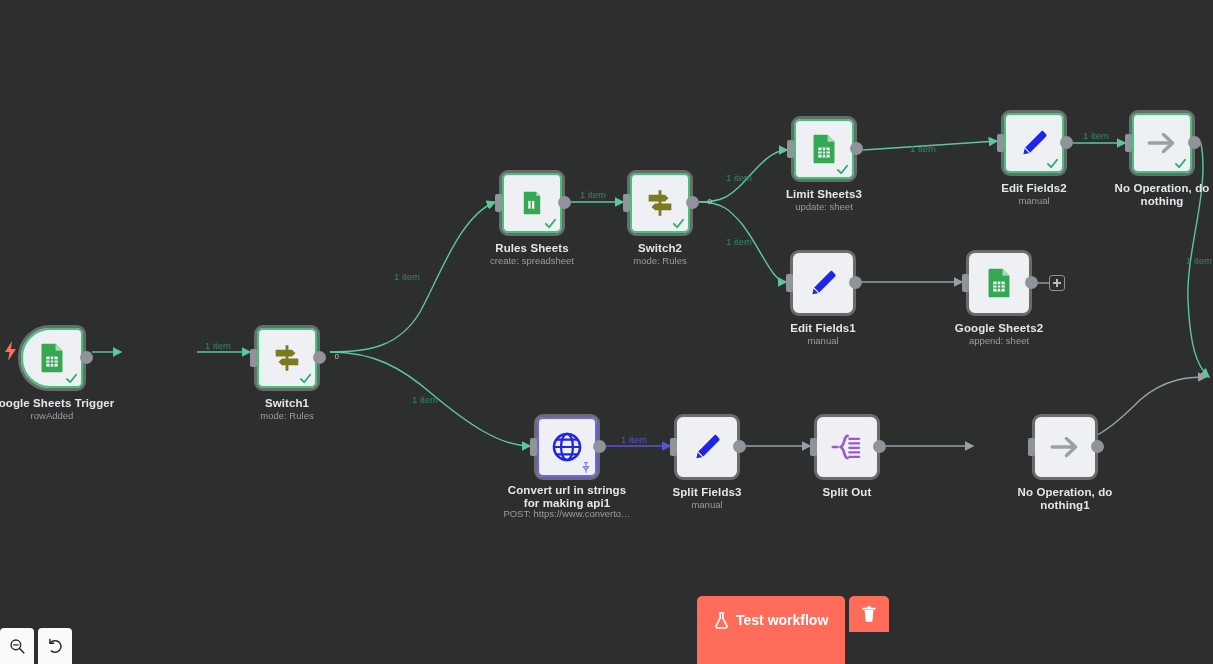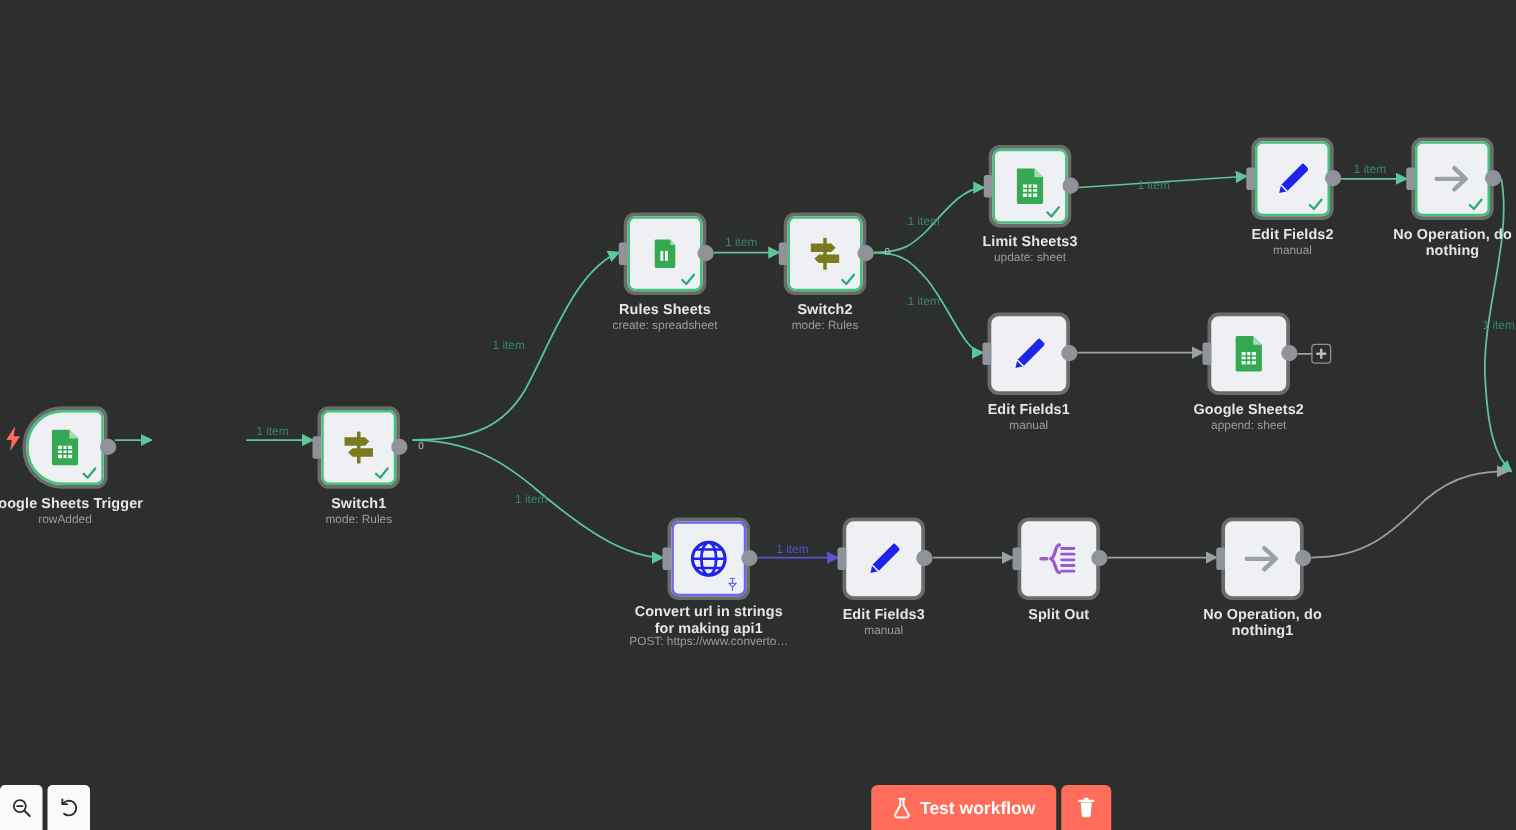--- a/index.html
+++ b/index.html
@@ -126,22 +126,22 @@
   }
   .tool-btn svg{width:18px;height:18px;}
 
   .run-group{
     position:absolute;left:697px;bottom:0;display:flex;gap:4px;
   }
   .btn-run{
     height:36px;
     background:#ff6d5a;
     border-radius:5px 5px 0 0;
-    display:flex;align-items:center;gap:7px;
-    padding:0 17px;
+    display:flex;align-items:flex-start;gap:7px;
+    padding:16px 17px;
     color:#fff;font-size:14px;font-weight:bold;
   }
   .btn-del{
     width:40px;height:36px;
     background:#ff6d5a;
     border-radius:5px 5px 0 0;
     display:flex;align-items:center;justify-content:center;
   }
   .btn-del svg,.btn-run svg{display:block;}
 </style>
@@ -378,39 +378,39 @@
 
   <div class="node noring" style="left:674px;top:414px">
     <div class="box">
       <svg class="icon" viewBox="0 0 24 24">
         <path d="M18.4,3.6 L20.4,5.6 C21,6.2 21,7 20.4,7.6 L9,19 L4.5,20 L5.5,15.5 L16.9,4.1 C17.5,3.5 18,3.2 18.4,3.6 Z" fill="#1e24e8"></path>
         <path d="M5.5,15.5 L9,19" stroke="#fff" stroke-width="0.8"></path>
       </svg>
     </div>
     <div class="dot-in"></div>
     <div class="dot-out"></div>
-    <div class="nlabel">Edit Fields3</div>
+    <div class="nlabel">Split Fields3</div>
     <div class="nsub" style="top:85px">manual</div>
   </div>
 
   <div class="node noring" style="left:814px;top:414px">
     <div class="box">
       <svg class="icon" viewBox="0 0 24 24">
         <path d="M2,12 H5.2" stroke="#9b59d0" stroke-width="1.9" stroke-linecap="round"></path>
         <path d="M12.4,4.2 C9.6,4.2 10.6,11 7.4,12 C10.6,13 9.6,19.8 12.4,19.8" stroke="#9b59d0" stroke-width="1.9" fill="none" stroke-linecap="round" stroke-linejoin="round"></path>
         <path d="M13.6,6.2 H20.6 M13.6,9.4 H20.6 M13.6,12.6 H20.6 M13.6,15.8 H20.6 M13.6,19 H20.6" stroke="#9b59d0" stroke-width="1.6" stroke-linecap="round"></path>
       </svg>
     </div>
     <div class="dot-in"></div>
     <div class="dot-out"></div>
     <div class="nlabel">Split Out</div>
     <div class="nsub" style="top:85px"></div>
   </div>
 
-  <div class="node noring" style="left:977px;top:414px">
+  <div class="node noring" style="left:1032px;top:414px">
     <div class="box">
       <svg class="icon" viewBox="0 0 24 24">
         <path d="M3,12 H19 M13,6 L19.5,12 L13,18" stroke="#9aa0a6" stroke-width="2.4" fill="none" stroke-linecap="round" stroke-linejoin="round"></path>
       </svg>
     </div>
     <div class="dot-in"></div>
     <div class="dot-out"></div>
     <div class="nlabel" style="width:110px">No Operation, do nothing1</div>
   </div>
 

